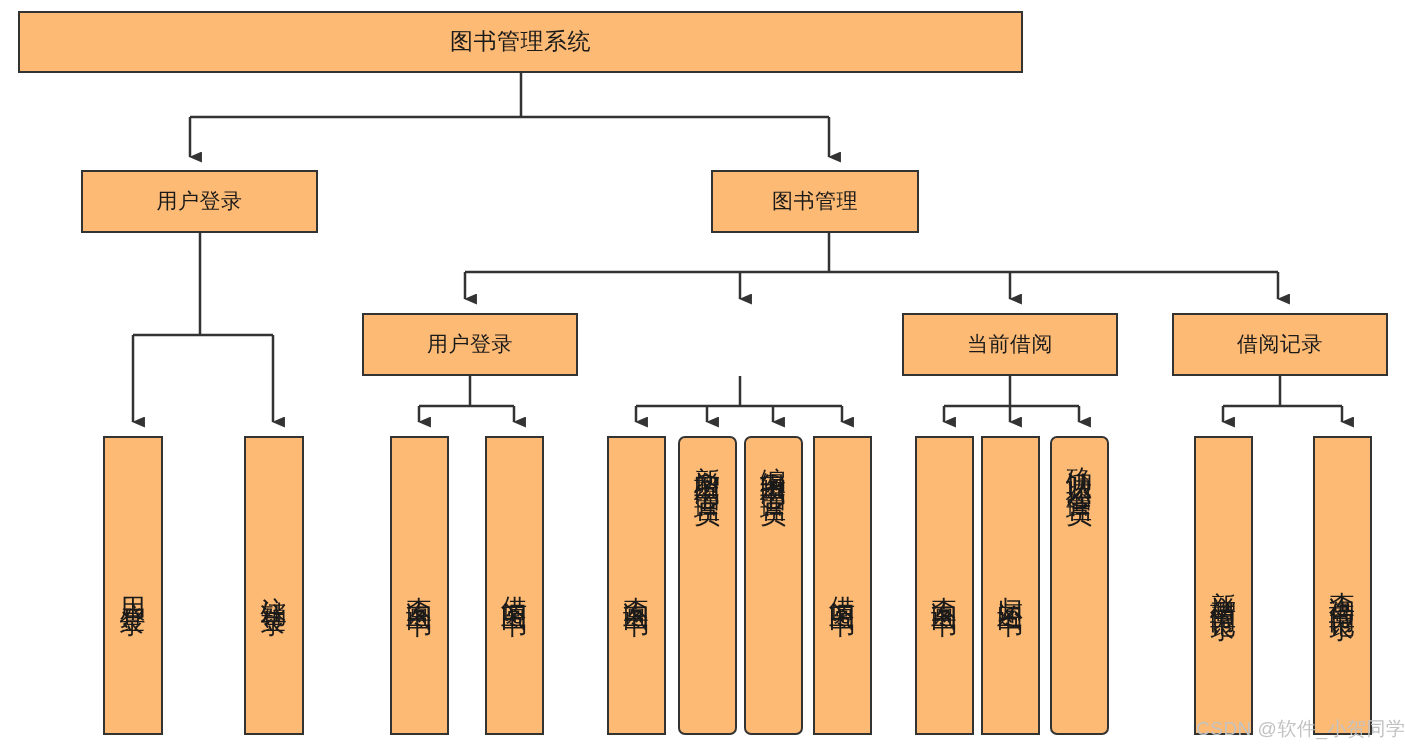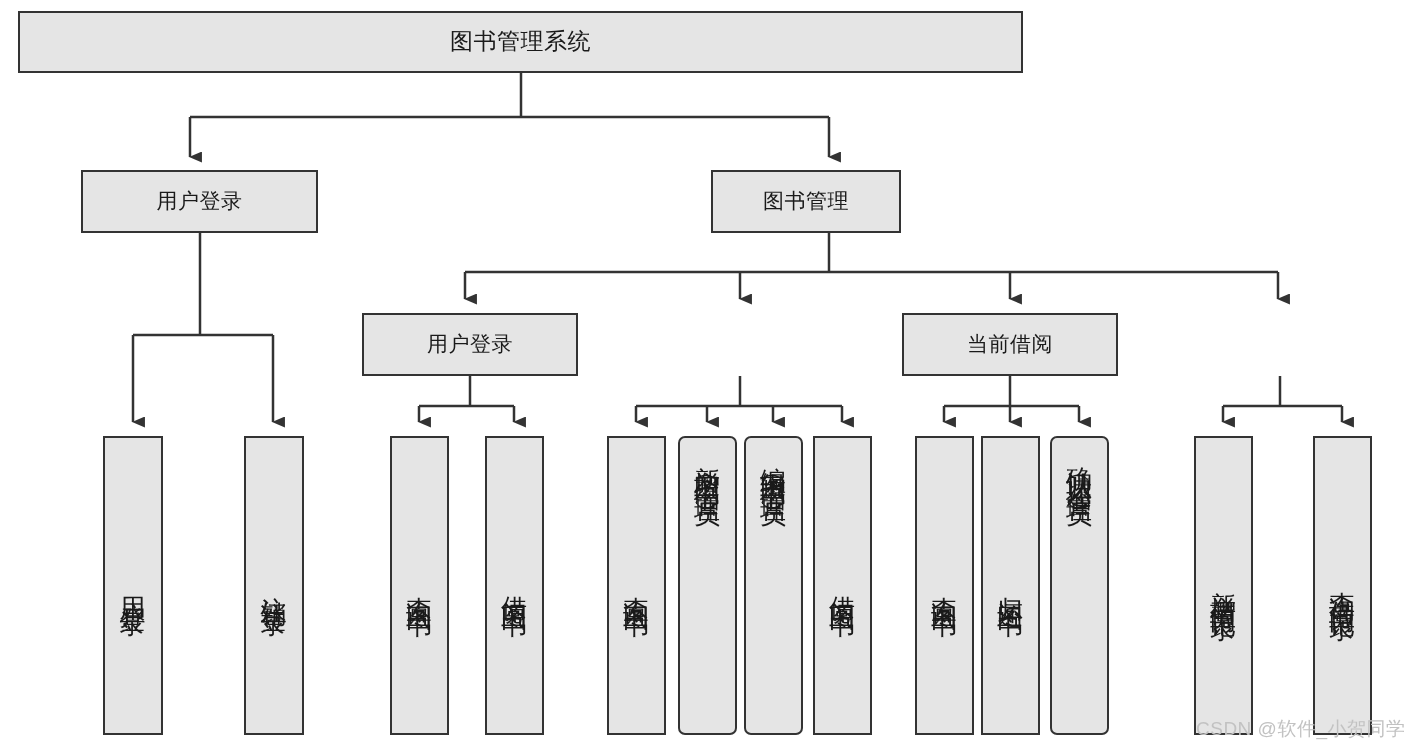--- a/index.html
+++ b/index.html
@@ -22,21 +22,21 @@
     position: absolute;
     left: 0;
     top: 0;
     width: 1405px;
     height: 747px;
     pointer-events: none;
   }
   .node {
     position: absolute;
     box-sizing: border-box;
-    background: #e5e5e5;
+    background: #fdba74;
     border: 2.5px solid #333333;
     display: flex;
     align-items: center;
     justify-content: center;
     color: #1a1a1a;
   }
   .node.rounded {
     border-radius: 7px;
   }
   .node-label {
@@ -136,33 +136,36 @@
   </svg>
 
   <div class="node lvl0" style="left:18px; top:11px; width:1005px; height:62px;">
     <span class="node-label">图书管理系统</span>
   </div>
 
   <div class="node lvl1" style="left:81px; top:170px; width:237px; height:63px;">
     <span class="node-label">用户登录</span>
   </div>
 
-  <div class="node lvl1" style="left:711px; top:170px; width:190px; height:63px;">
+  <div class="node lvl1" style="left:711px; top:170px; width:208px; height:63px;">
     <span class="node-label">图书管理</span>
   </div>
 
   <div class="node lvl2" style="left:362px; top:313px; width:216px; height:63px;">
     <span class="node-label">用户登录</span>
   </div>
 
 
   <div class="node lvl2" style="left:902px; top:313px; width:216px; height:63px;">
     <span class="node-label">当前借阅</span>
   </div>
 
+  <div class="node lvl2" style="left:1172px; top:313px; width:216px; height:63px;">
+    <span class="node-label">借阅记录</span>
+  </div>
 
   <div class="node leaf mid" style="left:103px; top:436px; width:60px; height:299px;">
     <span class="node-label">用户登录</span>
   </div>
 
   <div class="node leaf mid" style="left:244px; top:436px; width:60px; height:299px;">
     <span class="node-label">注销登录</span>
   </div>
 
   <div class="node leaf mid" style="left:390px; top:436px; width:59px; height:299px;">

